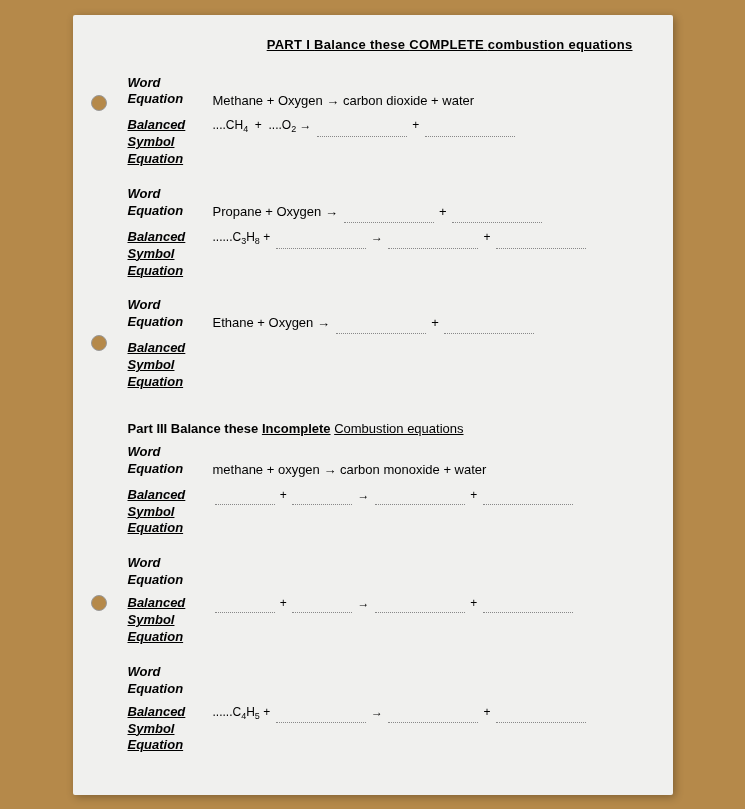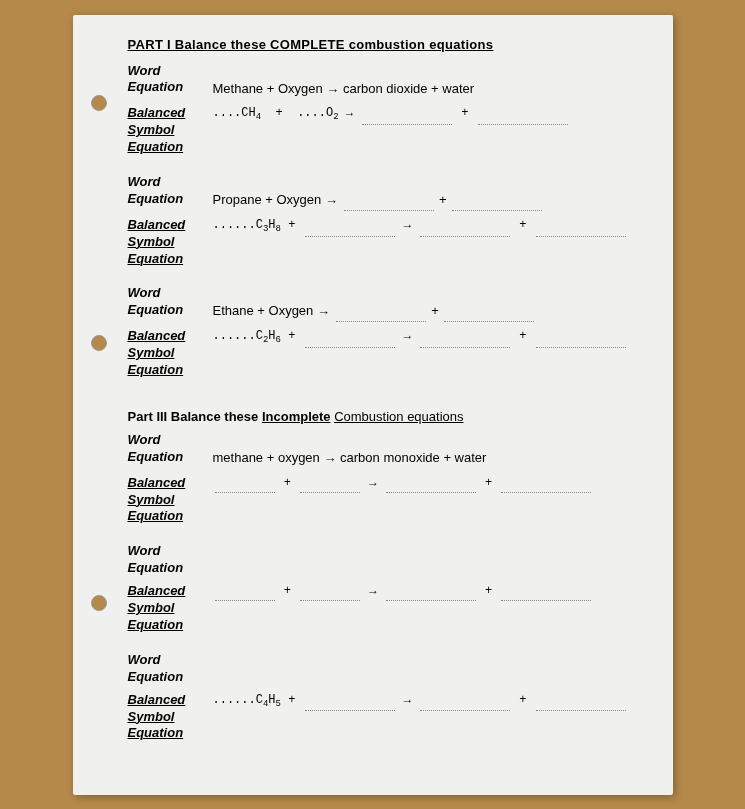--- a/index.html
+++ b/index.html
@@ -34,22 +34,22 @@
       height: 16px;
       border-radius: 50%;
       background: #b5894a;
       border: 1px solid #999;
     }
     .hole-1 { top: 80px; }
     .hole-2 { top: 320px; }
     .hole-3 { top: 580px; }
 
     .title-section {
-      text-align: left;
-      margin-bottom: 8px;
+      text-align: right;
+      margin-bottom: 20px;
     }
 
     .main-title {
       font-size: 13px;
       font-weight: bold;
       text-decoration: underline;
       letter-spacing: 0.3px;
     }
 
     .part-complete {
@@ -90,21 +90,21 @@
     .equation-line {
       font-size: 12px;
       margin-top: 1px;
     }
 
     sub {
       font-size: 9px;
     }
 
     .handwritten {
-      font-family: Liberation Mono, monospace;
+      font-family: Liberation Sans, sans-serif;
       font-size: 12px;
     }
 
     .handwritten-large {
       font-family: 'Comic Sans MS', cursive, sans-serif;
       font-size: 13px;
     }
 
     .part3-title {
       font-size: 13px;
@@ -232,28 +232,20 @@
         Ethane + Oxygen →
         <span class="dots-field"></span>
         +
         <span class="dots-field"></span>
       </div>
     </div>
     <div class="row">
       <div class="label-col underlined">
         <span class="word-eq-label">Balanced<br>Symbol<br>Equation</span>
       </div>
-      <div class="content-col handwritten equation-line">
-        ......C<sub>2</sub>H<sub>6</sub> +
-        <span class="dots-field"></span>
-        →
-        <span class="dots-field"></span>
-        +
-        <span class="dots-field"></span>
-      </div>
     </div>
   </div>
 
   <div style="height:10px;"></div>
 
   <div class="part3-title">
     <span class="part3-bold">Part III </span>
     <span class="part3-bold">Balance these </span>
     <span class="part3-bold part3-underline">Incomplete</span>
     <span class="part3-underline"> Combustion equations</span>

